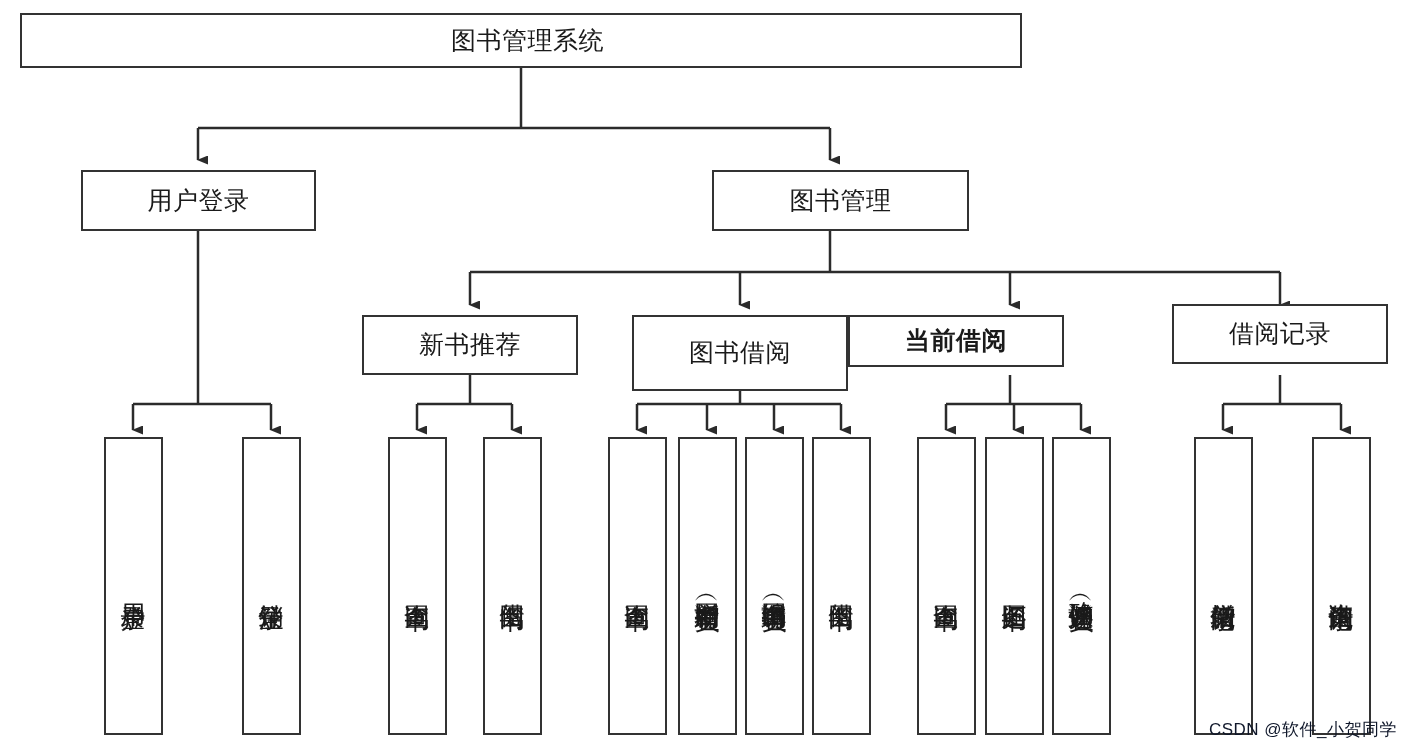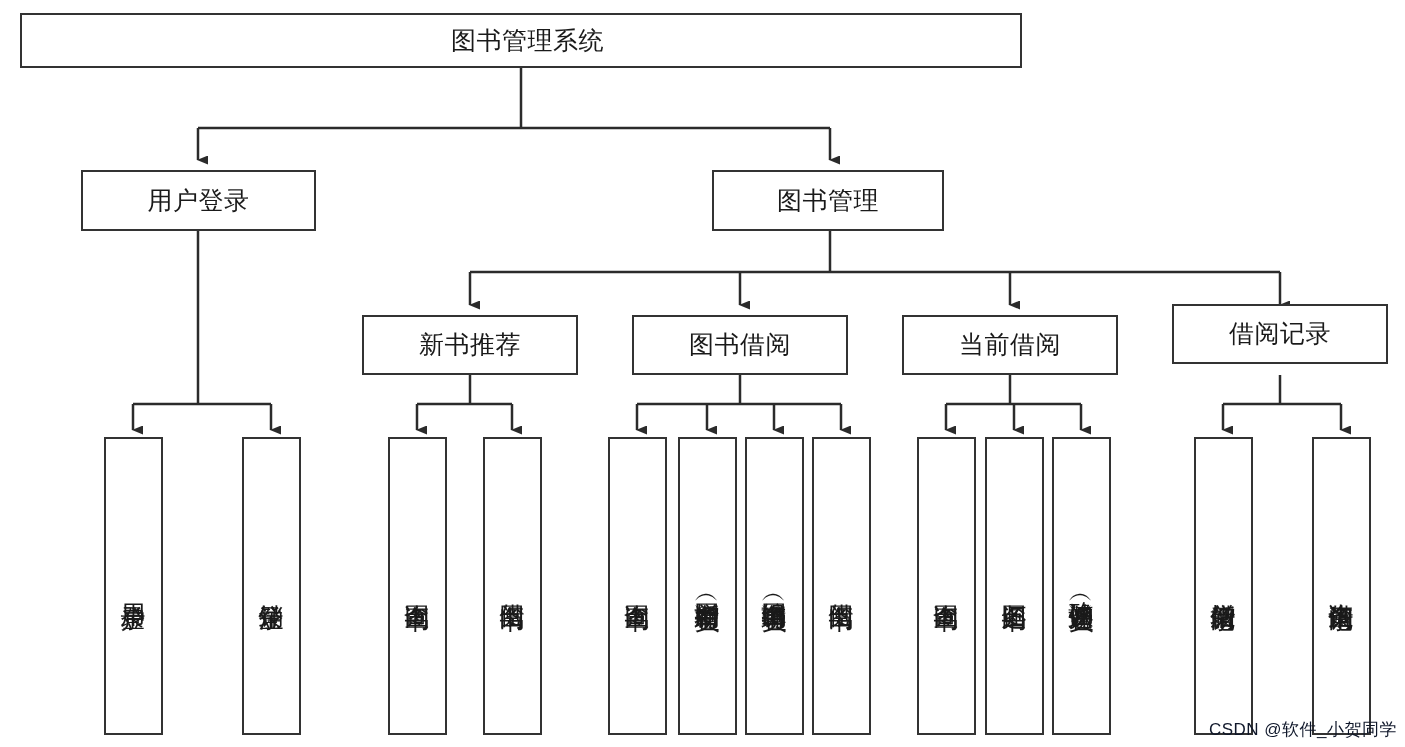--- a/index.html
+++ b/index.html
@@ -117,31 +117,31 @@
     </g>
   </svg>
 
   <div class="node horiz" style="left:20px; top:13px; width:1002px; height:55px;padding-left:13px;">
     <span>图书管理系统</span>
   </div>
 
   <div class="node horiz" style="left:81px; top:170px; width:235px; height:61px;">
     <span>用户登录</span>
   </div>
-  <div class="node horiz" style="left:712px; top:170px; width:232px; height:61px;">
+  <div class="node horiz" style="left:712px; top:170px; width:257px; height:61px;">
     <span>图书管理</span>
   </div>
 
   <div class="node horiz" style="left:362px; top:315px; width:216px; height:60px;">
     <span>新书推荐</span>
   </div>
-  <div class="node horiz" style="left:632px; top:315px; width:216px; height:60px;">
+  <div class="node horiz" style="left:632px; top:315px; width:216px; height:76px;">
     <span>图书借阅</span>
   </div>
-  <div class="node horiz" style="left:902px; top:315px; width:216px; height:60px;">
+  <div class="node horiz" style="left:848px; top:315px; width:216px; height:52px;font-weight:bold;">
     <span>当前借阅</span>
   </div>
   <div class="node horiz" style="left:1172px; top:304px; width:216px; height:60px;">
     <span>借阅记录</span>
   </div>
 
   <div class="node vert" style="left:104px; top:437px; width:59px; height:298px;">
     <span class="vtext">用户登录</span>
   </div>
   <div class="node vert" style="left:242px; top:437px; width:59px; height:298px;">

